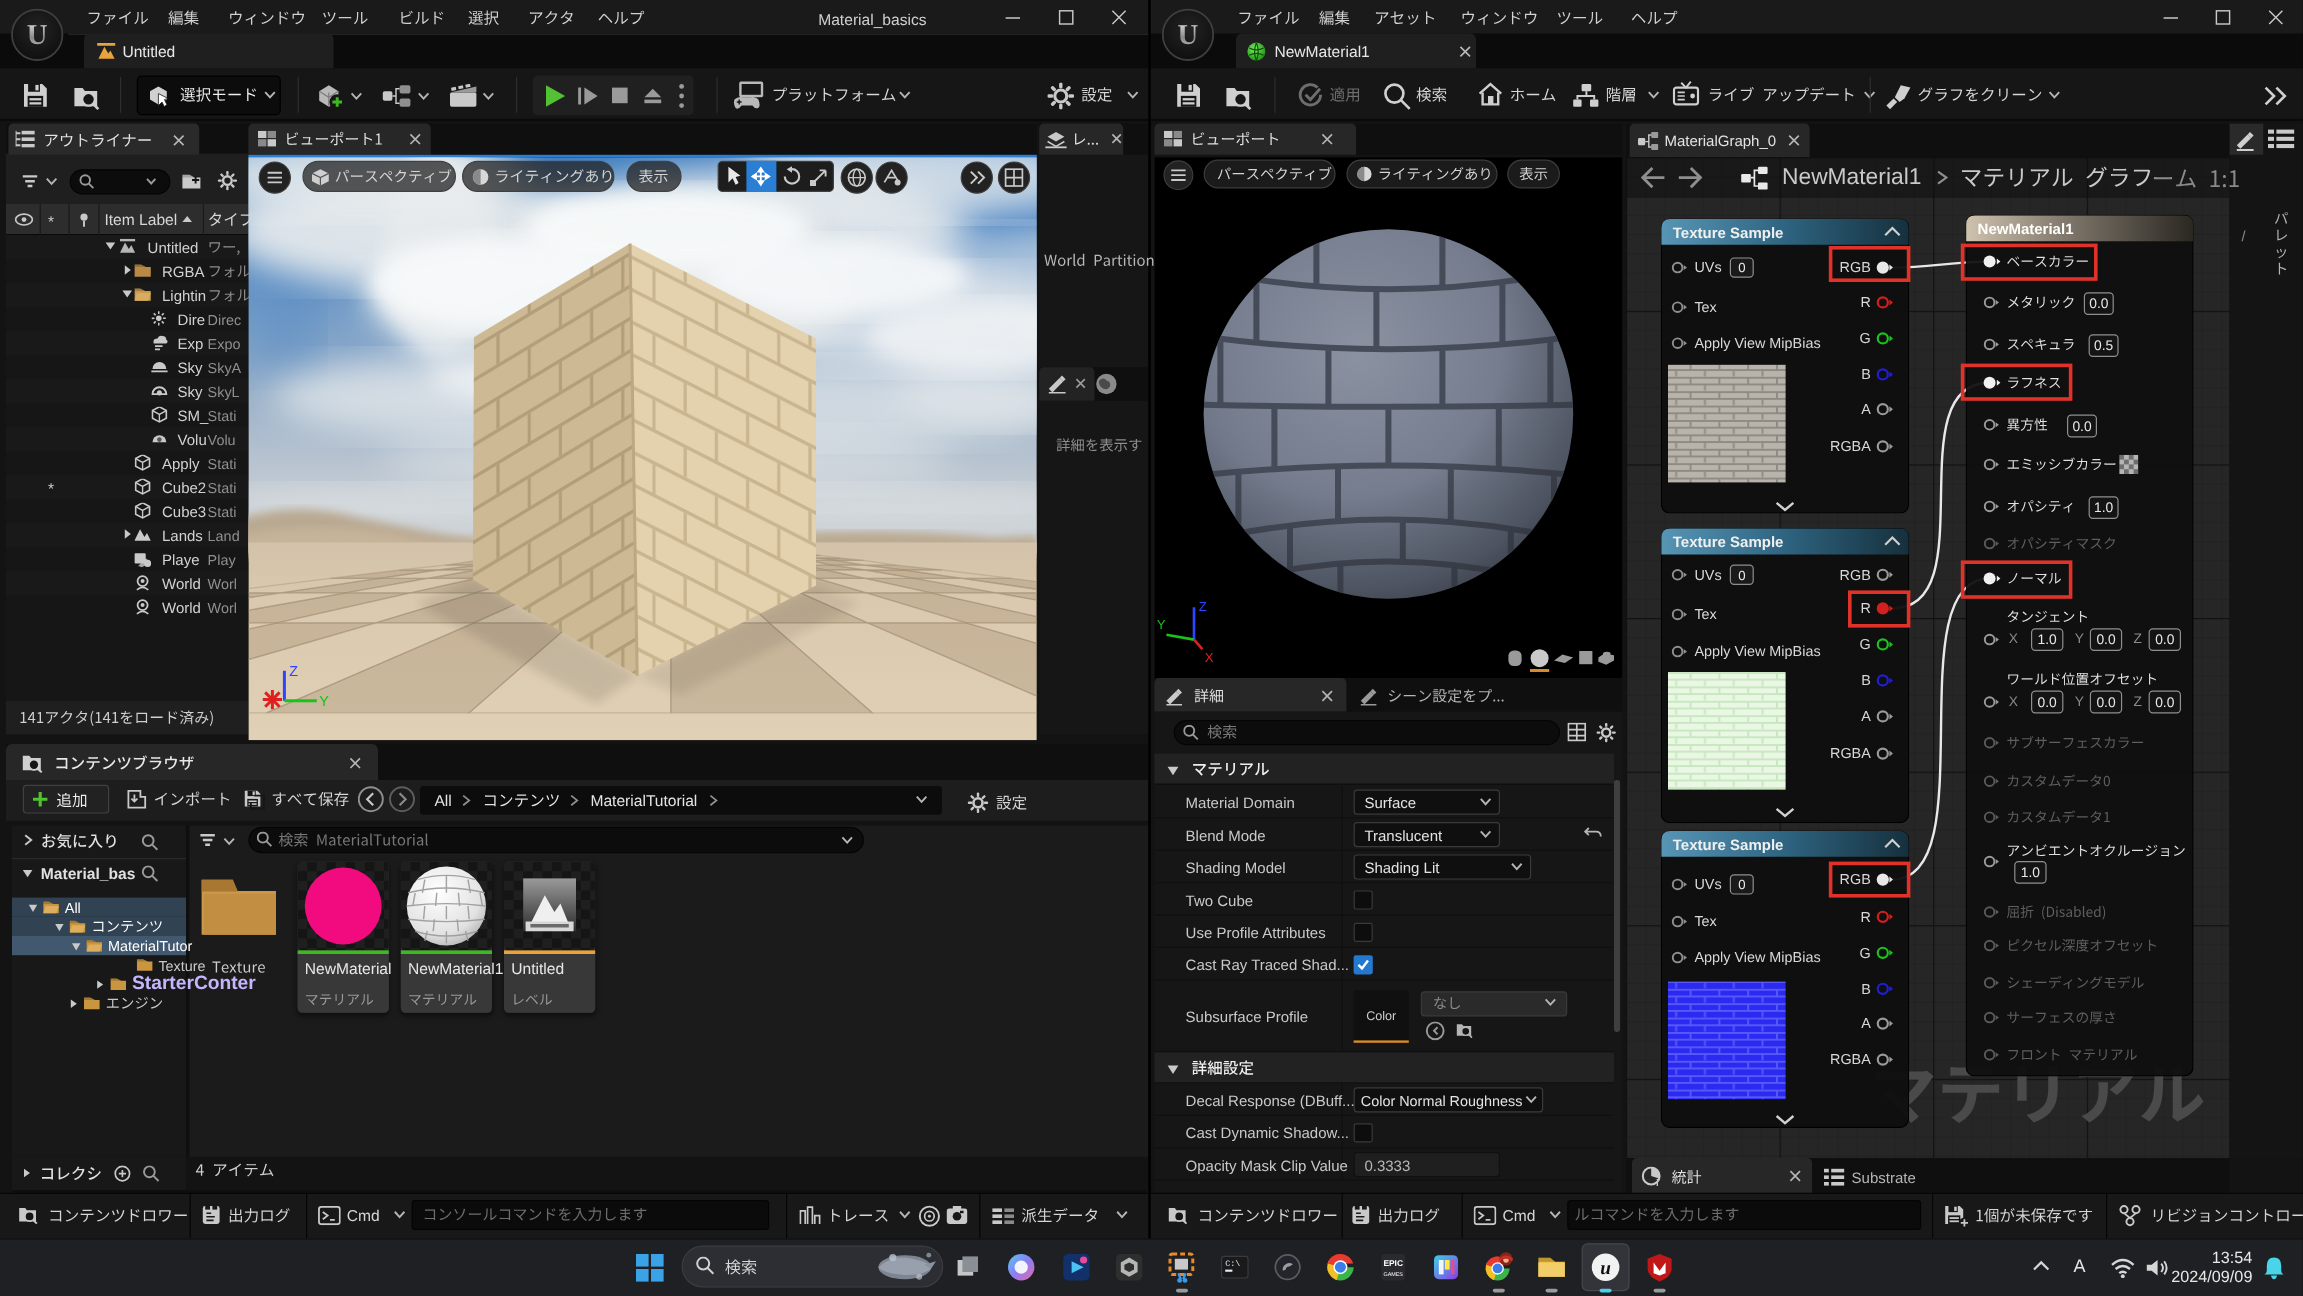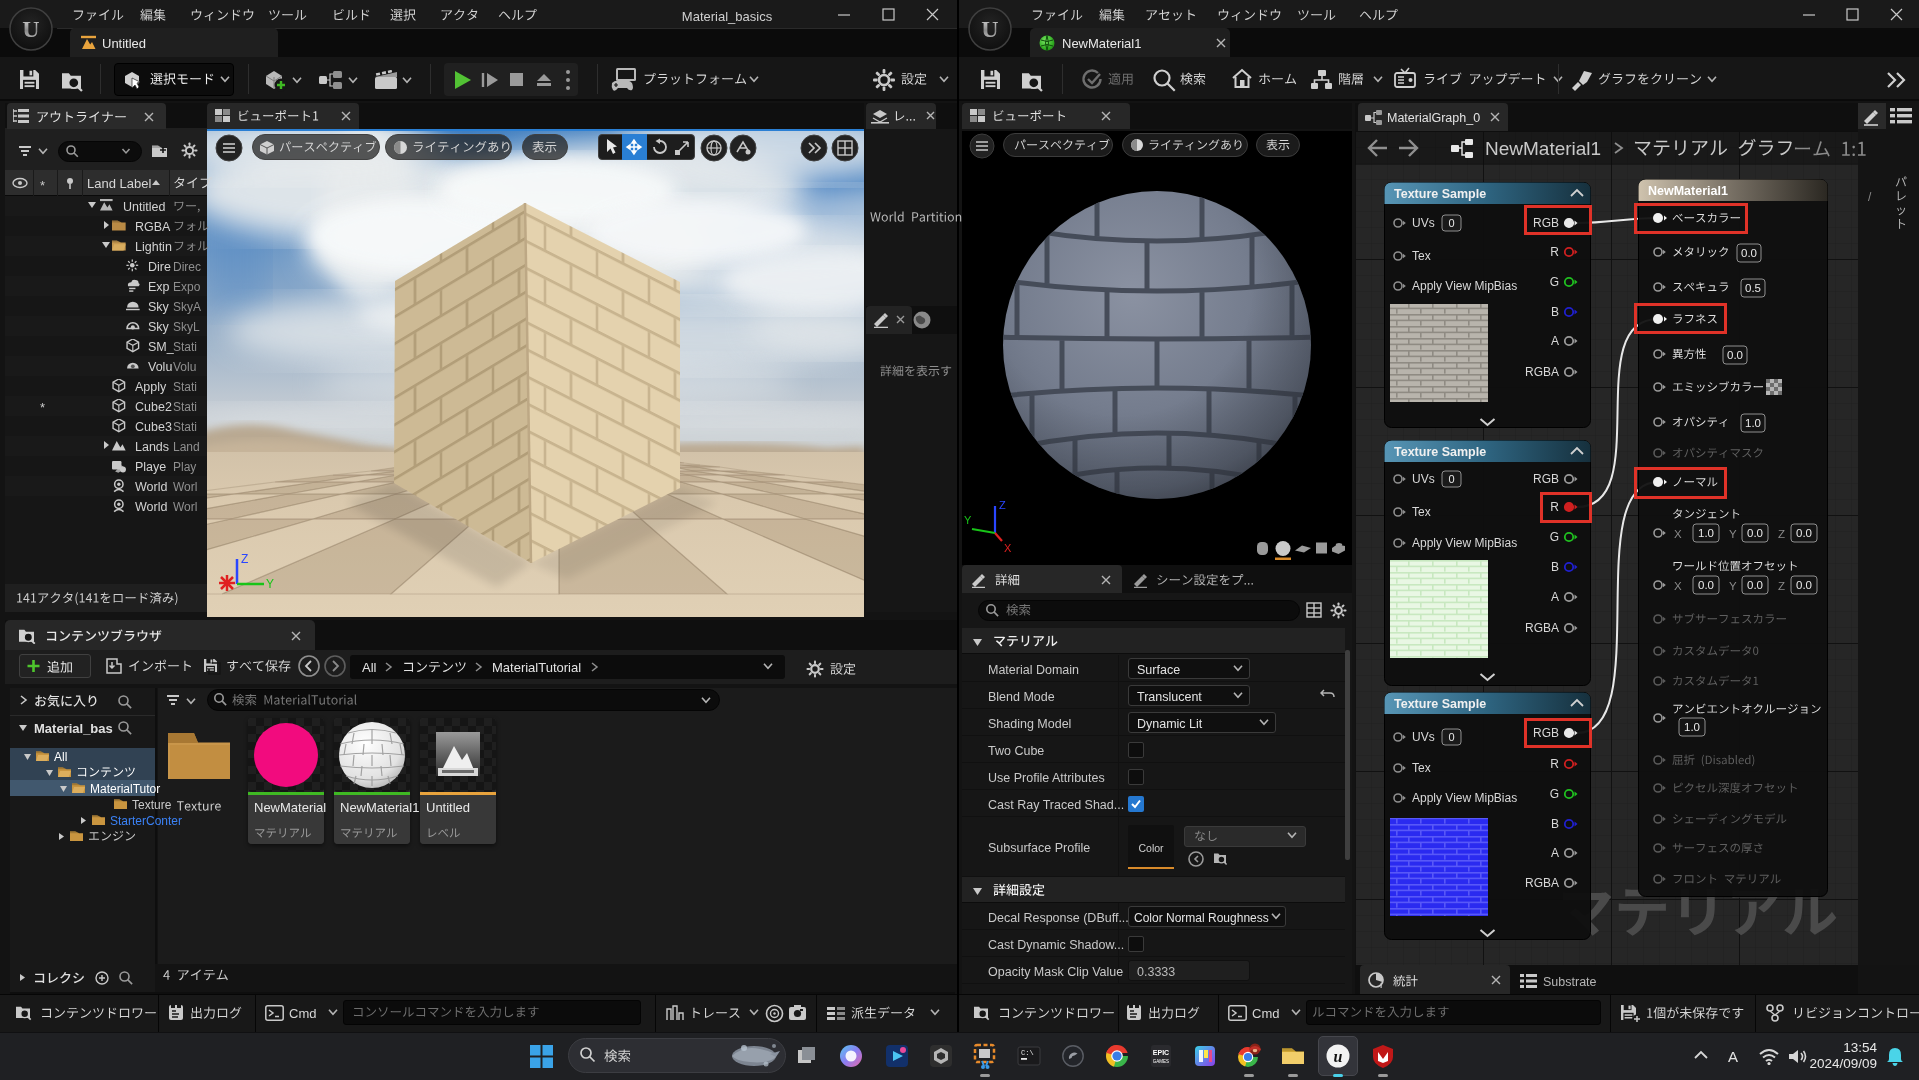--- a/index.html
+++ b/index.html
@@ -186,21 +186,21 @@
       <circle cx="8" cy="6" r="2" fill="#c9c9c9"></circle>
     </svg>
     <div style="position:absolute;left:33px;top:170px;width:1px;height:26px;background:#1a1a1a"></div>
     <div style="position:absolute;left:40px;top:185px;font-size:13px;color:#c9c9c9;font-weight:400;white-space:pre;line-height:0;z-index:55"><span style="vertical-align:middle">*</span></div>
     <div style="position:absolute;left:57px;top:170px;width:1px;height:26px;background:#1a1a1a"></div>
     <svg style="position:absolute;left:64px;top:177px;" width="12" height="13" viewBox="0 0 12 13">
       <circle cx="6" cy="4" r="3" fill="#c9c9c9"></circle>
       <line x1="6" y1="7" x2="6" y2="12" stroke="#c9c9c9" stroke-width="1.6"></line>
     </svg>
     <div style="position:absolute;left:82px;top:170px;width:1px;height:26px;background:#1a1a1a"></div>
-    <div style="position:absolute;left:87px;top:183px;font-size:13px;color:#d6d6d6;font-weight:400;white-space:pre;line-height:0;z-index:55"><span style="vertical-align:middle">Land Label</span></div>
+    <div style="position:absolute;left:87px;top:183px;font-size:13px;color:#d6d6d6;font-weight:400;white-space:pre;line-height:0;z-index:55"><span style="vertical-align:middle">Item Label</span></div>
     <svg style="position:absolute;left:151px;top:179px;" width="10" height="8" viewBox="0 0 10 8">
       <path d="M1 6 L5 1 L9 6 Z" fill="#c9c9c9"></path>
     </svg>
     <div style="position:absolute;left:169px;top:170px;width:1px;height:26px;background:#1a1a1a"></div>
     <div style="position:absolute;left:5px;top:196px;width:202px;height:20px;background:#191919"></div>
     <svg style="position:absolute;left:100px;top:199px;" width="14" height="14" viewBox="0 0 14 14">
       <g transform="scale(1.05)">
         <path d="M0 11 L4 3 L7 8 L9 5 L12 11 Z" fill="#b5b5b5"></path>
         <rect y="0" width="12" height="2" fill="#b5b5b5"></rect>
       </g>
@@ -857,21 +857,21 @@
       <path d="M0 1.3199999999999998 L5.2 1.3199999999999998 L9.2 3.3 L0 3.3 Z" fill="#00000030"></path>
     </svg>
     <div style="position:absolute;left:132px;top:804px;font-size:12px;color:#c9c9c9;font-weight:400;white-space:pre;line-height:0;z-index:55"><span style="vertical-align:middle">Texture</span></div>
     <svg style="position:absolute;left:78px;top:815px;" width="11" height="11" viewBox="0 0 11 11">
       <path d="M3 2 L8 5.5 L3 9 Z" fill="#c9c9c9"></path>
     </svg>
     <svg style="position:absolute;left:92px;top:814px;" width="14" height="12" viewBox="0 0 14 12">
       <path d="M0 1.3199999999999998 L5.2 1.3199999999999998 L9.2 3.3 L13 3.3 L13 11 L0 11 Z" fill="#c9953f"></path>
       <path d="M0 1.3199999999999998 L5.2 1.3199999999999998 L9.2 3.3 L0 3.3 Z" fill="#00000030"></path>
     </svg>
-    <div style="position:absolute;left:110px;top:820px;font-size:12px;color:#3b82f6;font-weight:400;white-space:pre;line-height:0;z-index:55"><span style="vertical-align:middle">StarterConter</span></div>
+    <div style="position:absolute;left:110px;top:820px;font-size:16px;color:#c4b5fd;font-weight:700;white-space:pre;line-height:0;z-index:55"><span style="vertical-align:middle">StarterConter</span></div>
     <svg style="position:absolute;left:56px;top:831px;" width="11" height="11" viewBox="0 0 11 11">
       <path d="M3 2 L8 5.5 L3 9 Z" fill="#c9c9c9"></path>
     </svg>
     <svg style="position:absolute;left:70px;top:830px;" width="14" height="12" viewBox="0 0 14 12">
       <path d="M0 1.3199999999999998 L5.2 1.3199999999999998 L9.2 3.3 L13 3.3 L13 11 L0 11 Z" fill="#c9953f"></path>
       <path d="M0 1.3199999999999998 L5.2 1.3199999999999998 L9.2 3.3 L0 3.3 Z" fill="#00000030"></path>
     </svg>
     <div style="position:absolute;left:10px;top:964px;width:145px;height:28px;background:#181818"></div>
     <svg style="position:absolute;left:17px;top:972px;" width="12" height="12" viewBox="0 0 12 12">
       <path d="M3 2 L8 5.5 L3 9 Z" fill="#c9c9c9"></path>
@@ -1282,21 +1282,21 @@
     <div style="position:absolute;left:988px;top:696px;font-size:12.5px;color:#c9c9c9;font-weight:400;white-space:pre;line-height:0;z-index:55"><span style="vertical-align:middle">Blend Mode</span></div>
     <div style="position:absolute;left:1128px;top:685px;width:122px;height:21px;background:#0f0f0f;border:1px solid #3a3a3a;border-radius:3px"></div>
     <div style="position:absolute;left:1137px;top:696px;font-size:12.5px;color:#e3e3e3;font-weight:400;white-space:pre;line-height:0;z-index:55"><span style="vertical-align:middle">Translucent</span></div>
     <svg style="position:absolute;left:1232px;top:691px;" width="12" height="10" viewBox="0 0 12 10">
       <path d="M2 1.7999999999999998 L6 6.2 L10 1.7999999999999998" stroke="#b5b5b5" stroke-width="1.6" fill="none"></path>
     </svg>
     <div style="position:absolute;left:962px;top:709px;width:383px;height:27px;border-bottom:1px solid #101010"></div>
     <div style="position:absolute;left:1118px;top:709px;width:1px;height:27px;background:#101010"></div>
     <div style="position:absolute;left:988px;top:723px;font-size:12.5px;color:#c9c9c9;font-weight:400;white-space:pre;line-height:0;z-index:55"><span style="vertical-align:middle">Shading Model</span></div>
     <div style="position:absolute;left:1128px;top:712px;width:148px;height:21px;background:#0f0f0f;border:1px solid #3a3a3a;border-radius:3px"></div>
-    <div style="position:absolute;left:1137px;top:723px;font-size:12.5px;color:#e3e3e3;font-weight:400;white-space:pre;line-height:0;z-index:55"><span style="vertical-align:middle">Dynamic Lit</span></div>
+    <div style="position:absolute;left:1137px;top:723px;font-size:12.5px;color:#e3e3e3;font-weight:400;white-space:pre;line-height:0;z-index:55"><span style="vertical-align:middle">Shading Lit</span></div>
     <svg style="position:absolute;left:1258px;top:718px;" width="12" height="10" viewBox="0 0 12 10">
       <path d="M2 1.7999999999999998 L6 6.2 L10 1.7999999999999998" stroke="#b5b5b5" stroke-width="1.6" fill="none"></path>
     </svg>
     <div style="position:absolute;left:962px;top:736px;width:383px;height:27px;border-bottom:1px solid #101010"></div>
     <div style="position:absolute;left:1118px;top:736px;width:1px;height:27px;background:#101010"></div>
     <div style="position:absolute;left:988px;top:750px;font-size:12.5px;color:#c9c9c9;font-weight:400;white-space:pre;line-height:0;z-index:55"><span style="vertical-align:middle">Two Cube</span></div>
     <div style="position:absolute;left:1128px;top:742px;width:16px;height:16px;background:#0d0d0d;border:1px solid #3a3a3a;border-radius:2px"></div>
     <div style="position:absolute;left:962px;top:763px;width:383px;height:27px;border-bottom:1px solid #101010"></div>
     <div style="position:absolute;left:1118px;top:763px;width:1px;height:27px;background:#101010"></div>
     <div style="position:absolute;left:988px;top:777px;font-size:12.5px;color:#c9c9c9;font-weight:400;white-space:pre;line-height:0;z-index:55"><span style="vertical-align:middle">Use Profile Attributes</span></div>

